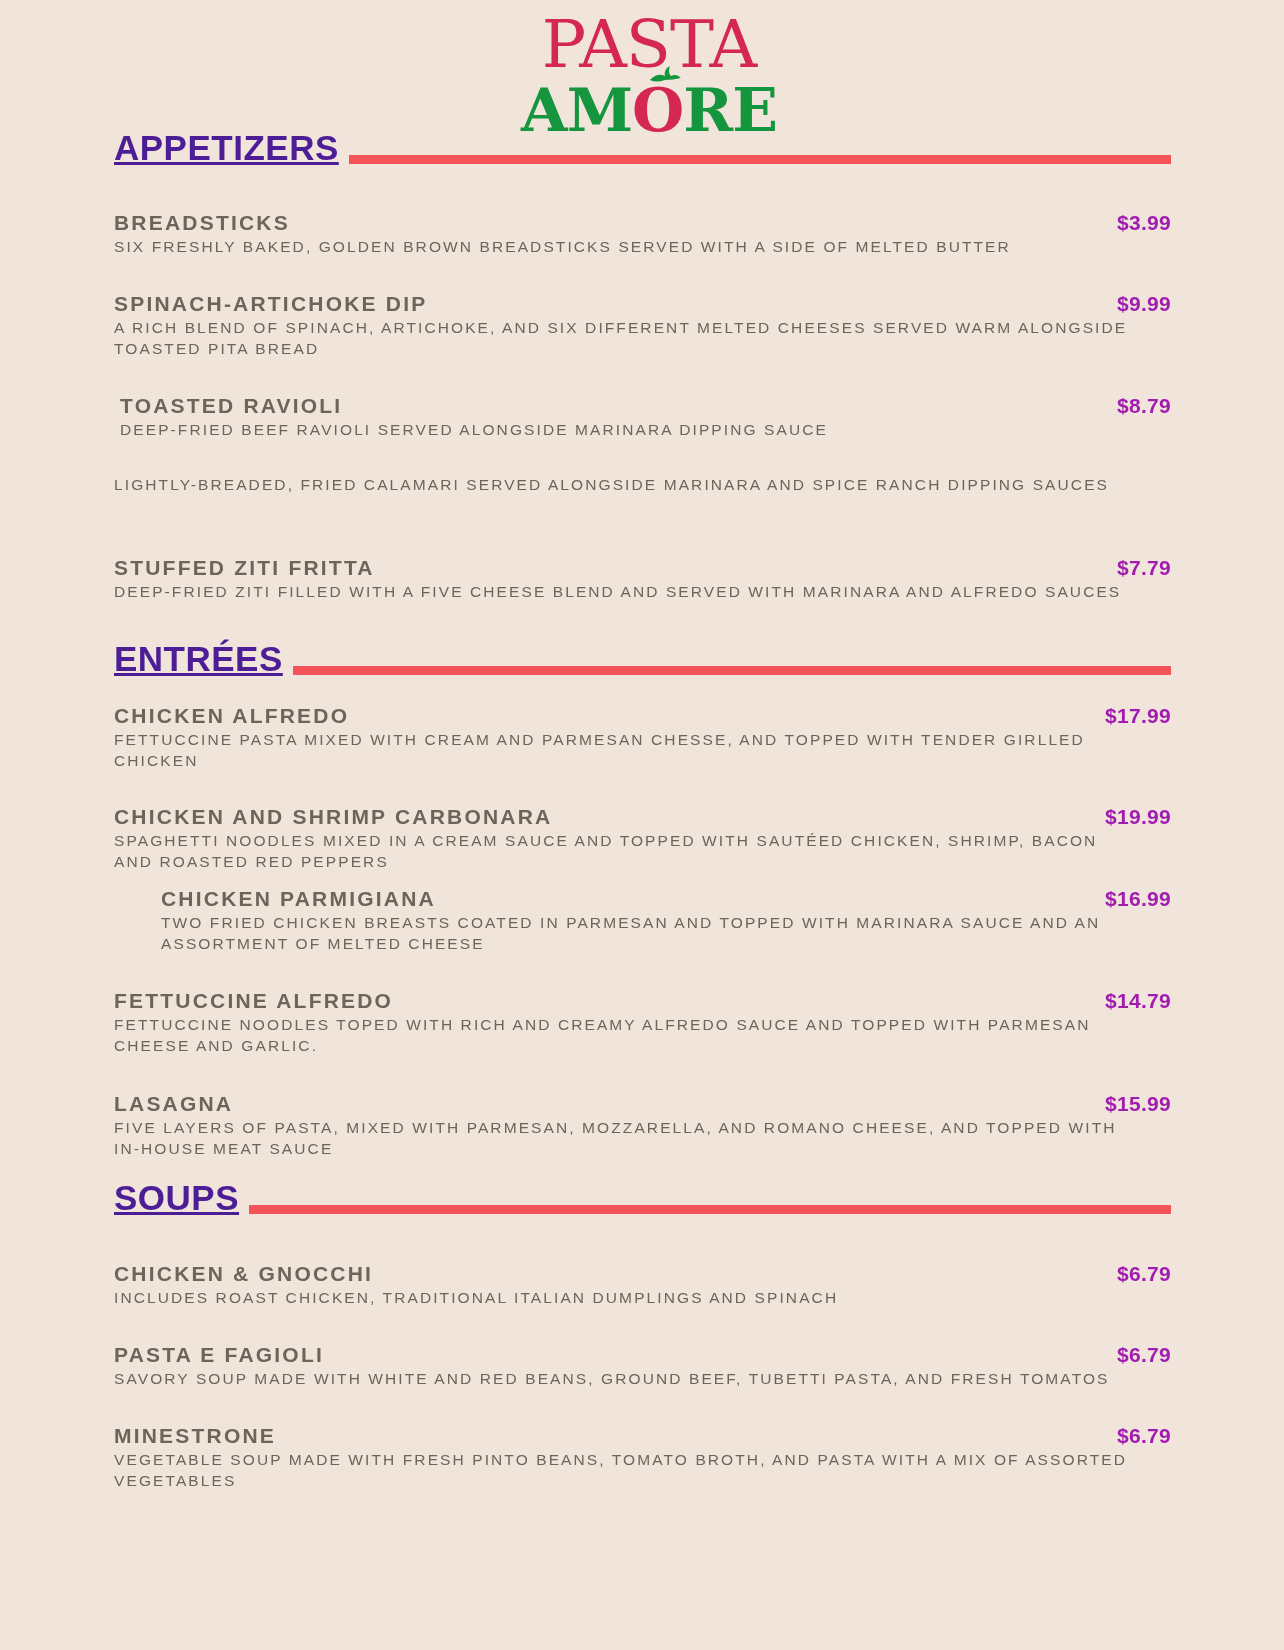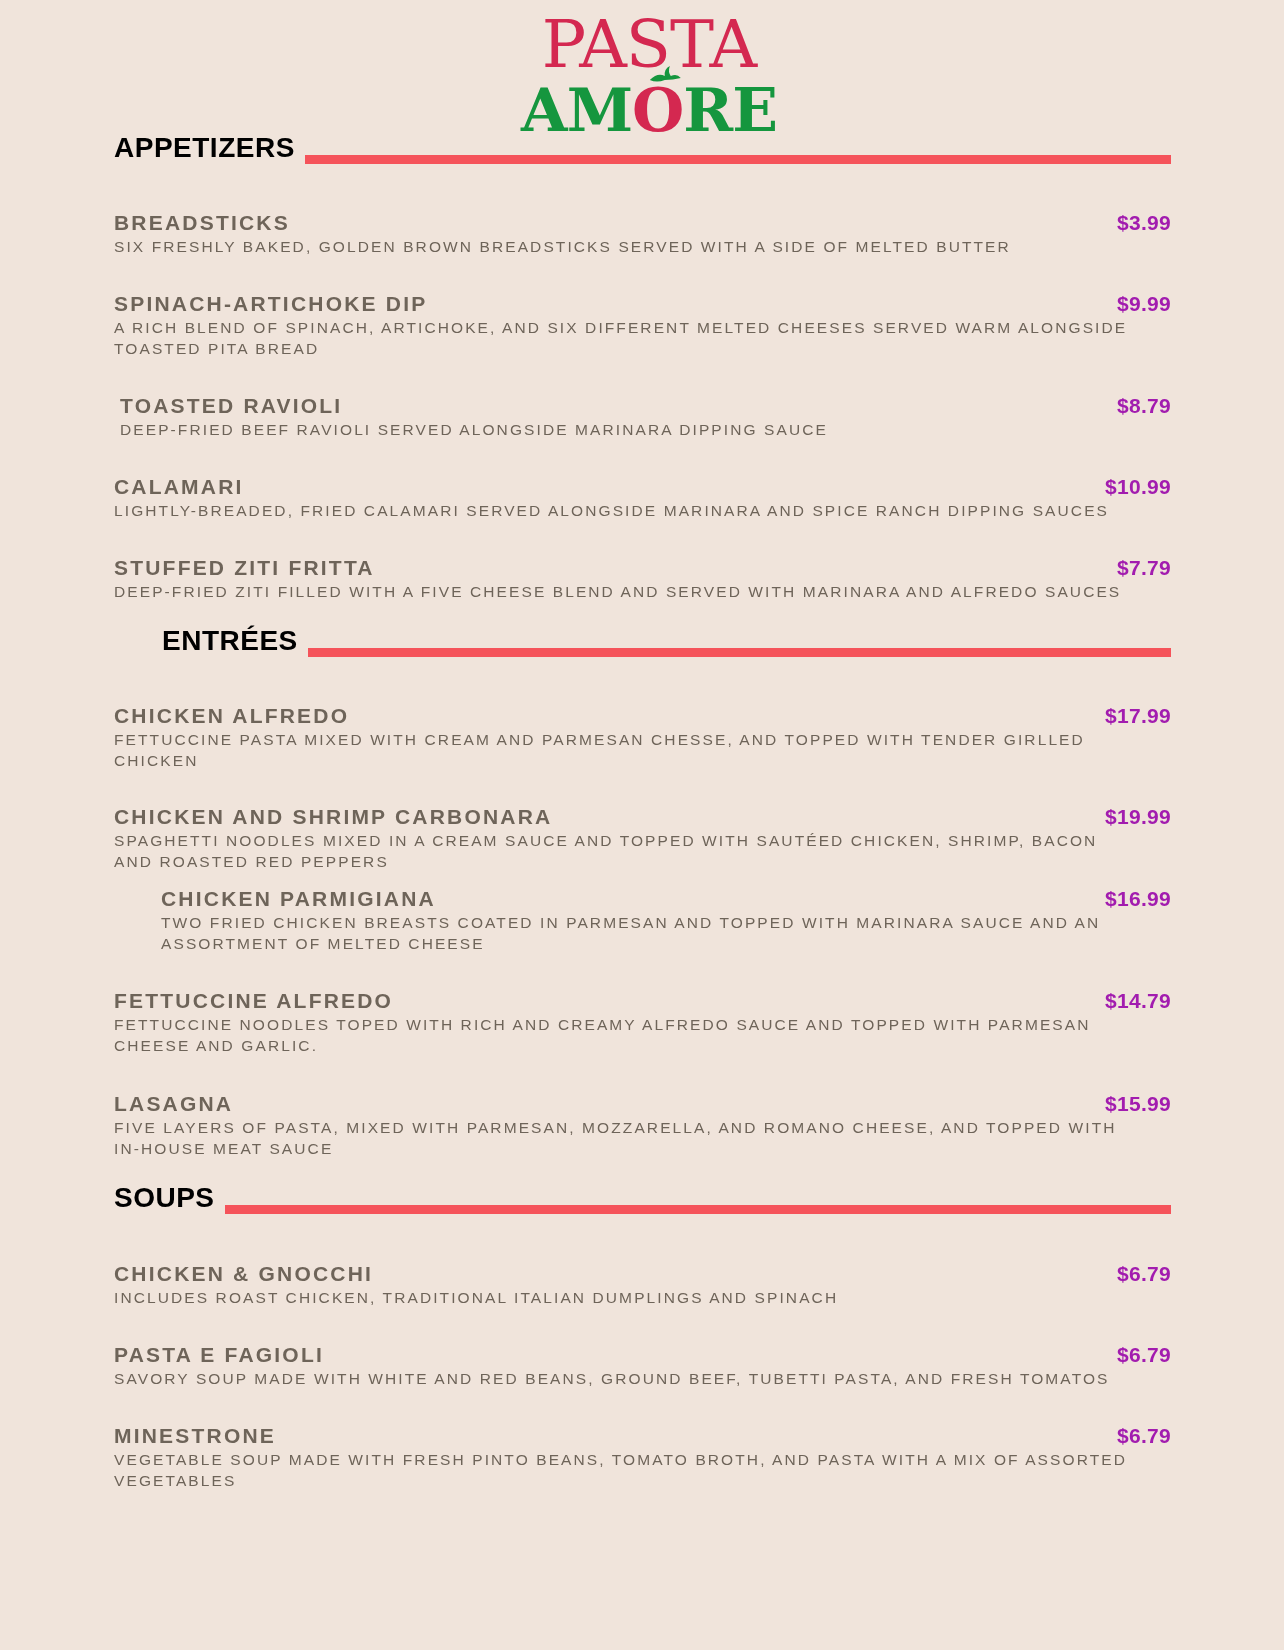--- a/index.html
+++ b/index.html
@@ -28,22 +28,22 @@
   .logo-bottom .leaf {
     position: absolute; left: 50%; top: -14px; transform: translateX(-30%);
     width: 34px; height: 18px;
   }
 
   .section-head {
     position: absolute; left: 114px; right: 113px;
     display: flex; align-items: flex-end;
   }
   .section-title {
-    color: #000000; font-weight: bold; font-size: 28px;
-    letter-spacing: 0.5px; line-height: 40px; white-space: nowrap;
+    color: #4c1d95; font-weight: bold; font-size: 35px;
+    letter-spacing: 0.5px; line-height: 40px; white-space: nowrap; text-decoration: underline;
   }
   .section-rule {
     flex: 1; height: 9px; background: #f5535a; margin-left: 10px; margin-bottom: 4px;
   }
 
   .item { position: absolute; left: 114px; right: 113px; }
   .item-row { display: flex; justify-content: space-between; align-items: baseline; }
   .item-name {
     color: #6e6459; font-weight: bold; font-size: 21px; letter-spacing: 2.2px;
     line-height: 26px;
@@ -89,35 +89,31 @@
   <div class="item-desc">A RICH BLEND OF SPINACH, ARTICHOKE, AND SIX DIFFERENT MELTED CHEESES SERVED WARM ALONGSIDE TOASTED PITA BREAD</div>
 </div>
 <div class="item" style="top:393px;margin-left:6px;">
   <div class="item-row">
       <span class="item-name">TOASTED RAVIOLI</span>
       <span class="item-price">$8.79</span>
     </div>
   <div class="item-desc">DEEP-FRIED BEEF RAVIOLI SERVED ALONGSIDE MARINARA DIPPING SAUCE</div>
 </div>
 <div class="item" style="top:474px;">
-  <div class="item-row">
-      <span class="item-name">CALAMARI</span>
-      <span class="item-price">$10.99</span>
-    </div>
   <div class="item-desc">LIGHTLY-BREADED, FRIED CALAMARI SERVED ALONGSIDE MARINARA AND SPICE RANCH DIPPING SAUCES</div>
 </div>
 <div class="item" style="top:555px;">
   <div class="item-row">
       <span class="item-name">STUFFED ZITI FRITTA</span>
       <span class="item-price">$7.79</span>
     </div>
   <div class="item-desc">DEEP-FRIED ZITI FILLED WITH A FIVE CHEESE BLEND AND SERVED WITH MARINARA AND ALFREDO SAUCES</div>
 </div>
 
-<div class="section-head" style="top:621px;margin-left:48px;">
+<div class="section-head" style="top:639px;">
   <div class="section-title">ENTRÉES</div>
   <div class="section-rule"></div>
 </div>
 
 <div class="item" style="top:703px;">
   <div class="item-row">
       <span class="item-name">CHICKEN ALFREDO</span>
       <span class="item-price">$17.99</span>
     </div>
   <div class="item-desc">FETTUCCINE PASTA MIXED WITH CREAM AND PARMESAN CHESSE, AND TOPPED WITH TENDER GIRLLED CHICKEN</div>

